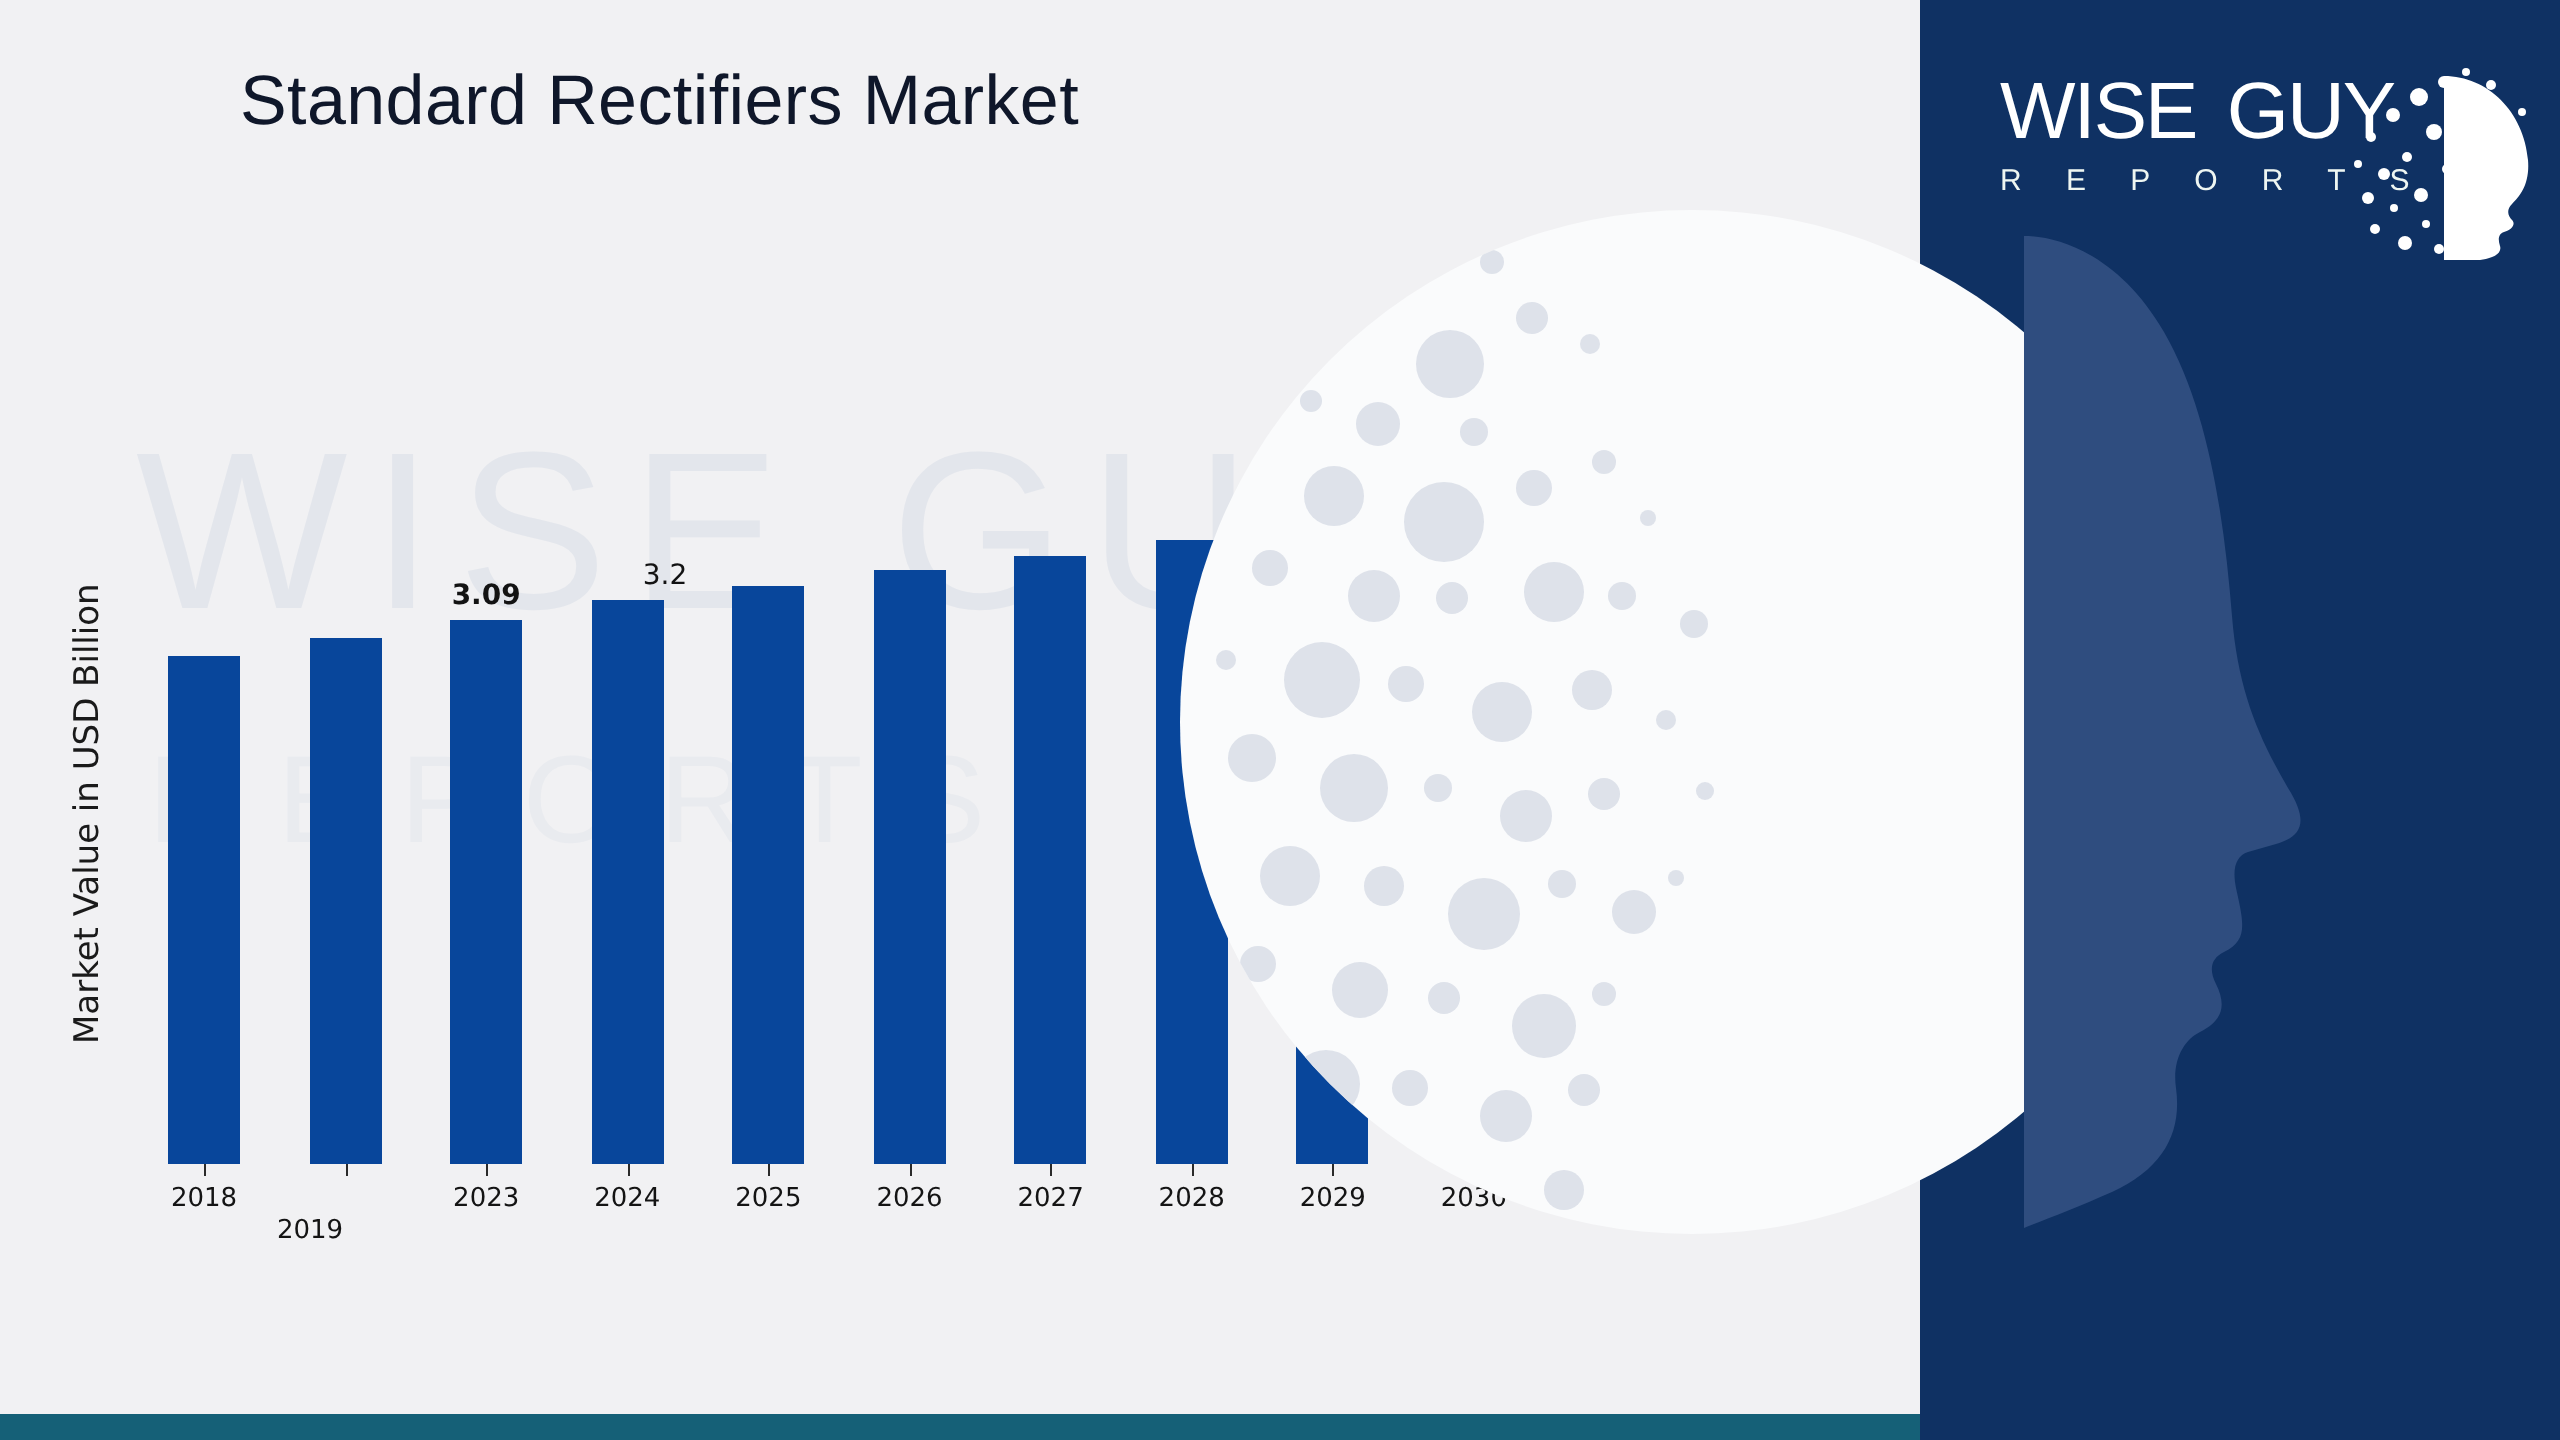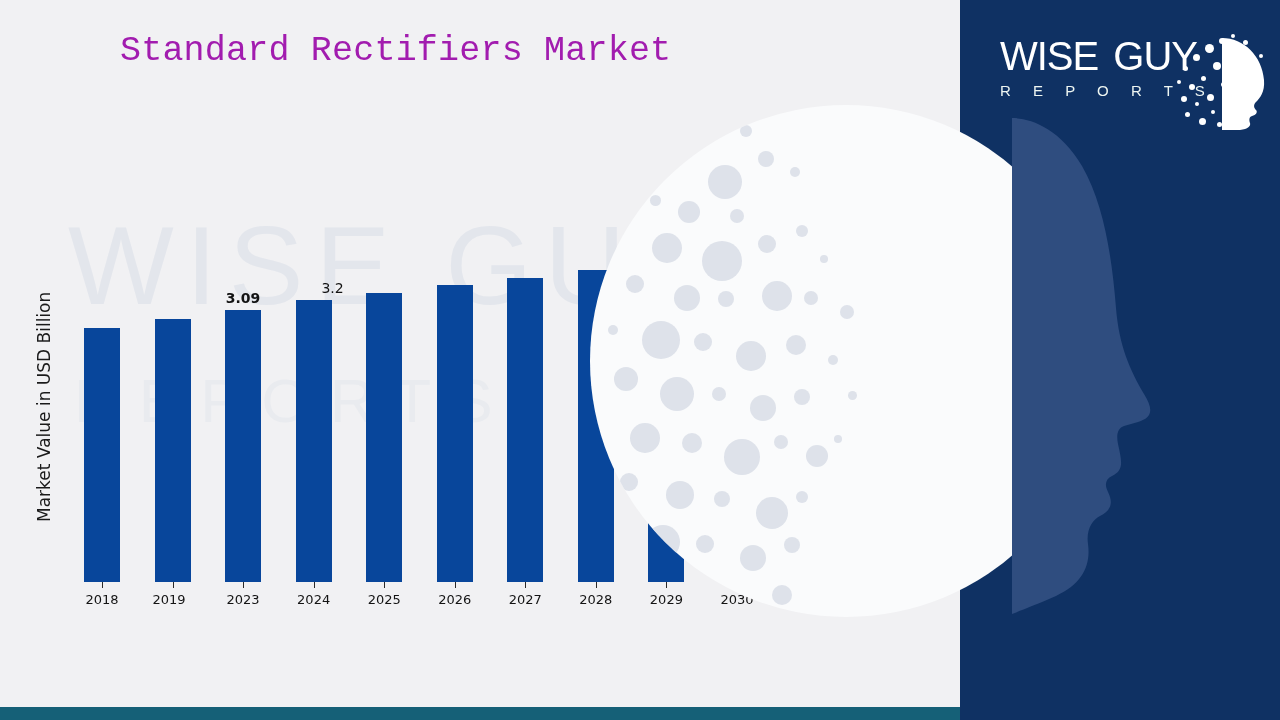--- a/index.html
+++ b/index.html
@@ -108,23 +108,23 @@
     position: absolute;
     left: 0; bottom: 0;
     width: 960px; height: 13px;
     background: #156077;
   }
 
   
   .chart-title {
     position: absolute;
     left: 120px; top: 31px;
-    font-family: Liberation Mono, monospace;
+    font-family: Liberation Sans, sans-serif;
     font-size: 35px;
-    color: #a21caf;
+    color: #0f172a;
     letter-spacing: 0.2px;
     white-space: nowrap;
   }
 
   
   .watermark {
     position: absolute;
     left: 68px; top: 210px;
     width: 830px; height: 250px;
     pointer-events: none;
@@ -211,21 +211,21 @@
   <div class="chart-title">Standard Rectifiers Market</div>
 
   <div class="plot">
     <div class="y-axis-label">Market Value in USD Billion</div>
     <div id="bars-layer">
         <div class="bar" style="left: 84px; top: 328.286px; height: 253.714px; background: rgb(8, 70, 155);"></div>
         <div class="tick" style="left: 102px;"></div>
         <div class="x-tick-label" style="left: 72px;">2018</div>
         <div class="bar" style="left: 154.55px; top: 319.476px; height: 262.524px; background: rgb(8, 70, 155);"></div>
         <div class="tick" style="left: 172.55px;"></div>
-        <div class="x-tick-label" style="left: 139px;">2019</div>
+        <div class="x-tick-label" style="left: 125px; margin-top: 16px;">2019</div>
         <div class="bar" style="left: 225.1px; top: 309.786px; height: 272.214px; background: rgb(8, 70, 155);"></div>
         <div class="bar-value" style="left: 213.1px; top: 289.786px; font-weight: bold;">3.09</div>
         <div class="tick" style="left: 243.1px;"></div>
         <div class="x-tick-label" style="left: 213.1px;">2023</div>
         <div class="bar" style="left: 295.65px; top: 300.095px; height: 281.905px; background: rgb(8, 70, 155);"></div>
         <div class="bar-value" style="left: 283.65px; top: 280.095px; text-align: right;">3.2</div>
         <div class="tick" style="left: 313.65px;"></div>
         <div class="x-tick-label" style="left: 283.65px;">2024</div>
         <div class="bar" style="left: 366.2px; top: 293.048px; height: 288.952px; background: rgb(8, 70, 155);"></div>
         <div class="tick" style="left: 384.2px;"></div>

